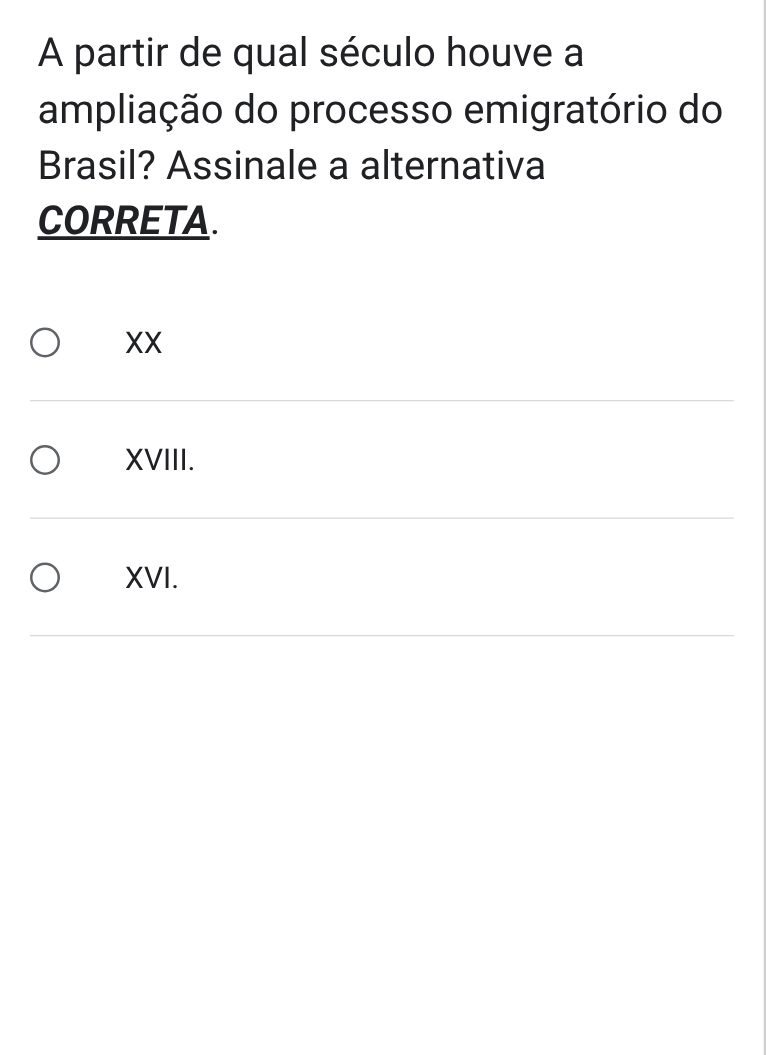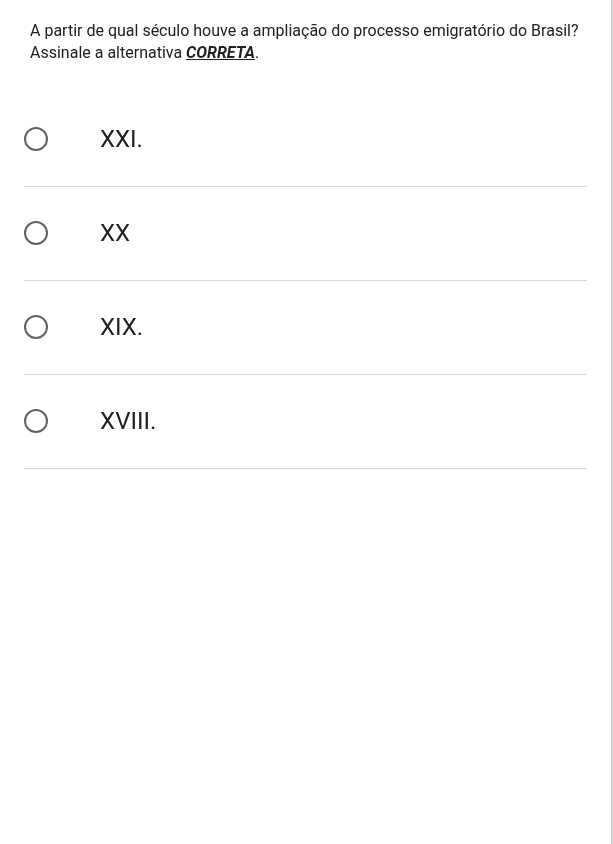--- a/index.html
+++ b/index.html
@@ -13,21 +13,21 @@
       width: 613px;
       height: 844px;
       position: relative;
     }
     .container {
       padding: 20px 24px 0 24px;
       border-right: 2px solid #d0d0d0;
       height: 100%;
     }
     .question-text {
-      font-size: 16px;
+      font-size: 32px;
       line-height: 1.4;
       color: #202124;
       margin-bottom: 28px;
       padding-left: 6px;
     }
     .emphasis {
       font-weight: bold;
       font-style: italic;
       text-decoration: underline;
     }
@@ -66,28 +66,24 @@
 <body>
 
 <div class="container">
   <div class="question-text">
     <span>A partir de qual século houve a ampliação do processo emigratório do Brasil? Assinale a alternativa </span><span class="emphasis">CORRETA</span><span>.</span>
   </div>
 
   <div class="options">
     <div class="option-row">
       <div class="radio-outer"></div>
-      <div class="option-label">XXI.</div>
-    </div>
-    <div class="option-row">
-      <div class="radio-outer"></div>
       <div class="option-label">XX</div>
-    </div>
-    <div class="option-row">
-      <div class="radio-outer"></div>
-      <div class="option-label">XIX.</div>
     </div>
     <div class="option-row">
       <div class="radio-outer"></div>
       <div class="option-label">XVIII.</div>
     </div>
+    <div class="option-row">
+      <div class="radio-outer"></div>
+      <div class="option-label">XVI.</div>
+    </div>
   </div>
 </div>
 
 </body></html>

